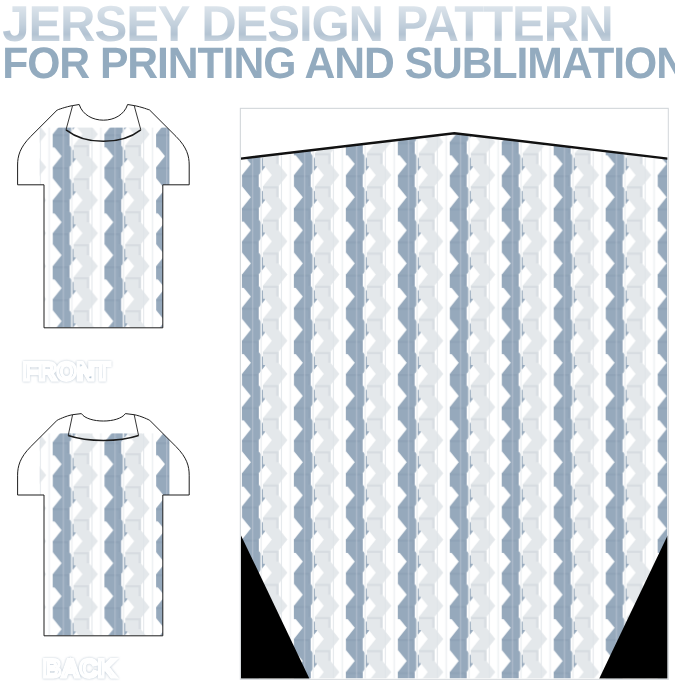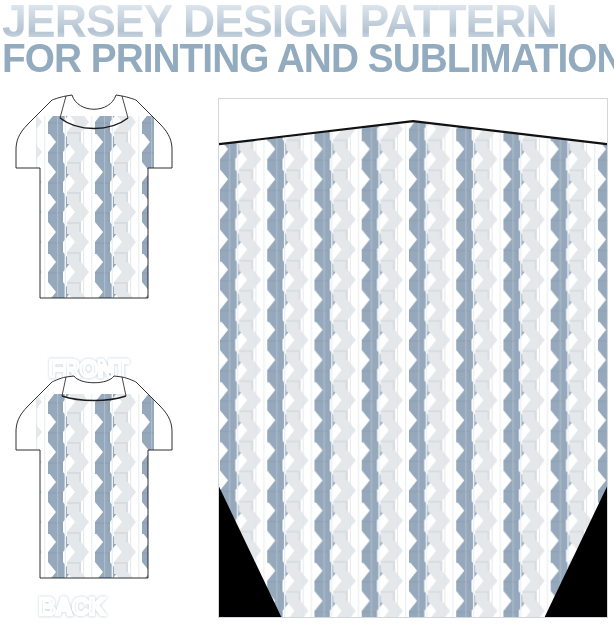--- a/index.html
+++ b/index.html
@@ -203,21 +203,21 @@
            L16,76
            L16,58
            C16,50 18,42 28,32 Z" fill="none" stroke="#1a1a1a" stroke-width="0.9"></path>
 
   <path d="M66,4 L60,26" fill="none" stroke="#1a1a1a" stroke-width="0.8"></path>
   <path d="M122,4 L128,26" fill="none" stroke="#1a1a1a" stroke-width="0.8"></path>
 
   <path d="M60,26 C78,40 110,40 128,26" fill="none" stroke="#1a1a1a" stroke-width="1.4"></path>
 </svg>
 
-<div class="jersey-label" style="left:49px; top:326px;margin-top:32px;">FRONT</div>
+<div class="jersey-label" style="left:21px; top:326px;">FRONT</div>
 
 <svg class="jersey-thumb" id="jersey-back" style="left:0px; top:372px;" width="190" height="226" viewBox="0 0 190 226">
 
   <g clip-path="url(#backClip)">
     <rect x="0" y="0" width="190" height="226" fill="#ffffff"></rect>
     <rect x="36" y="22" width="118" height="184" fill="url(#jerseyPattern)"></rect>
     <path d="M16,152 L40,206 L16,206 Z" fill="#000000"></path>
     <path d="M172,152 L172,206 L148,206 Z" fill="#000000"></path>
   </g>
 

